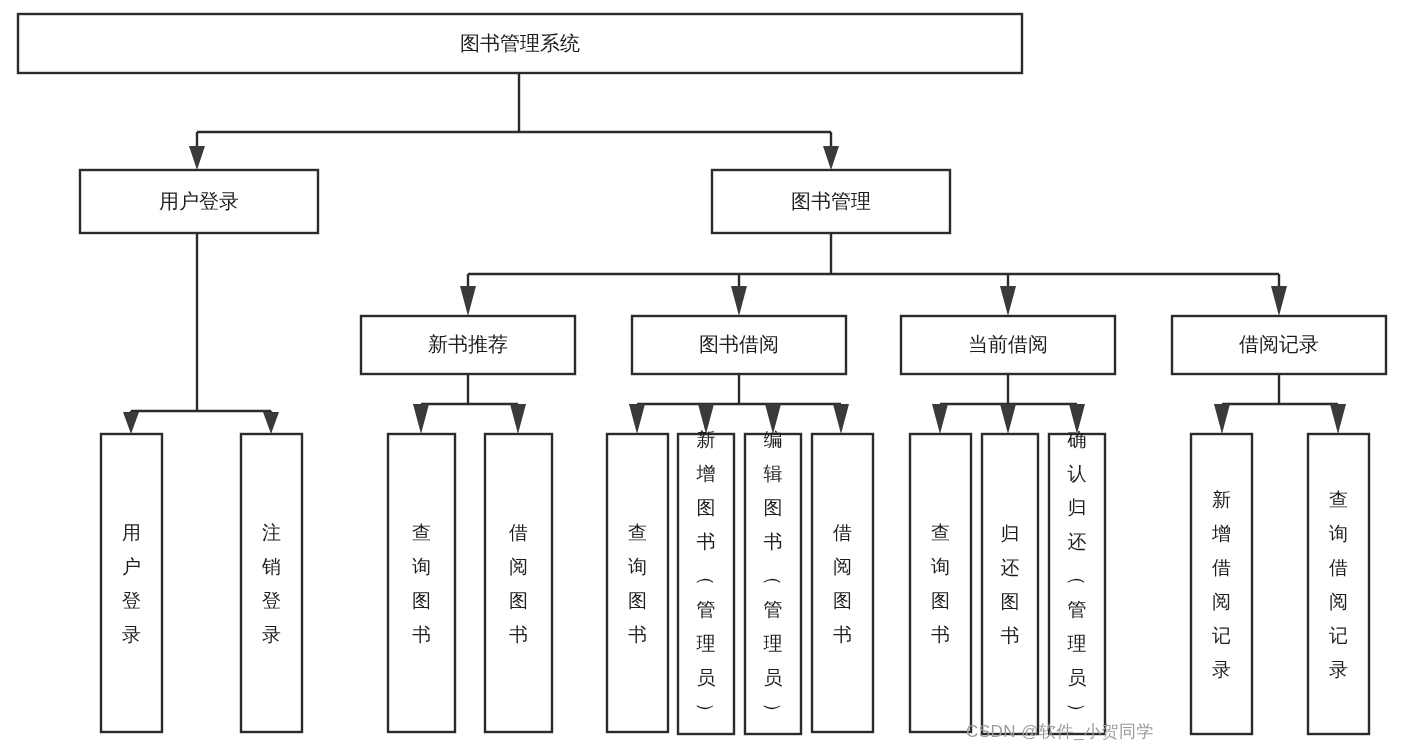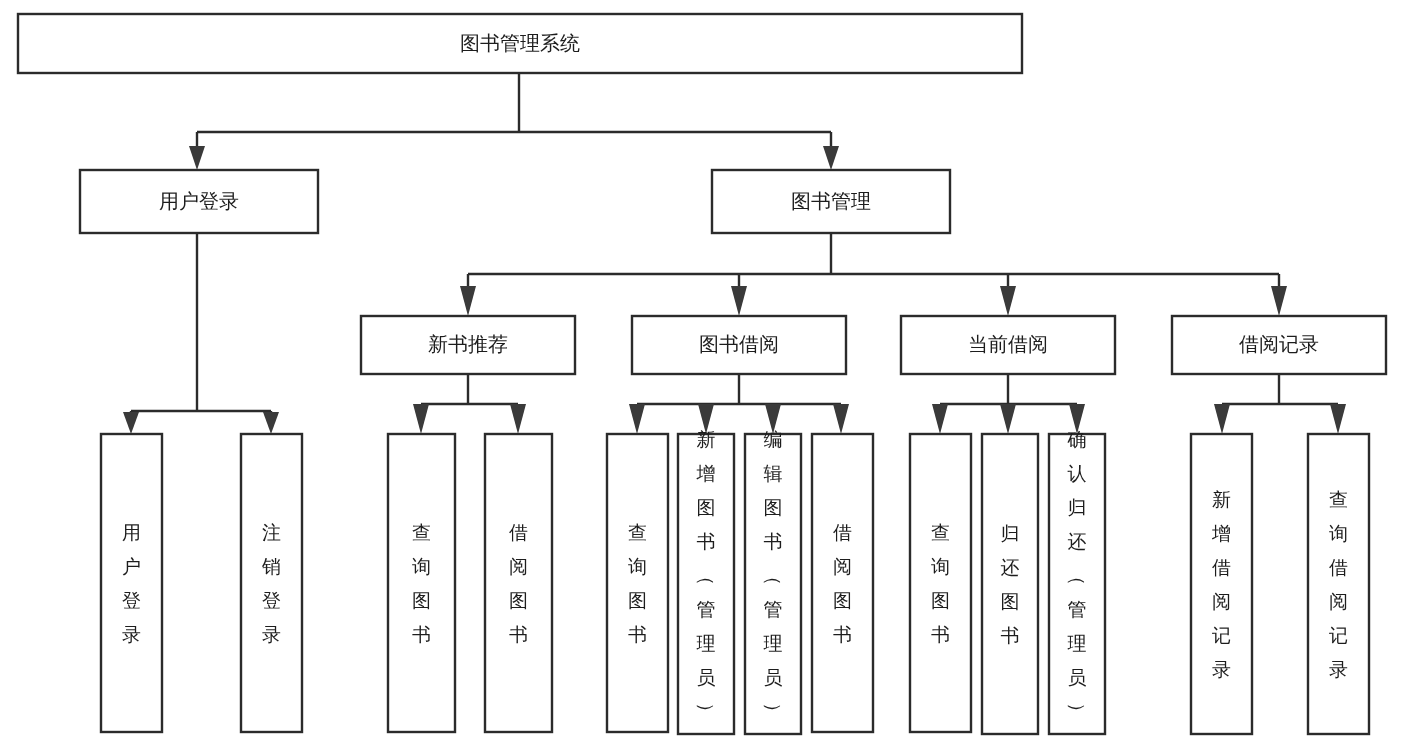--- a/index.html
+++ b/index.html
@@ -302,13 +302,14 @@
         <text class="node-label-v" x="1338.5" y="540">询</text>
         <text class="node-label-v" x="1338.5" y="574">借</text>
         <text class="node-label-v" x="1338.5" y="608">阅</text>
         <text class="node-label-v" x="1338.5" y="642">记</text>
         <text class="node-label-v" x="1338.5" y="676">录</text>
       </g>
     </svg>
 
   <div></div>
 
+  <div class="watermark">CSDN @软件_小贺同学</div>
 </div>
 
 </body></html>

